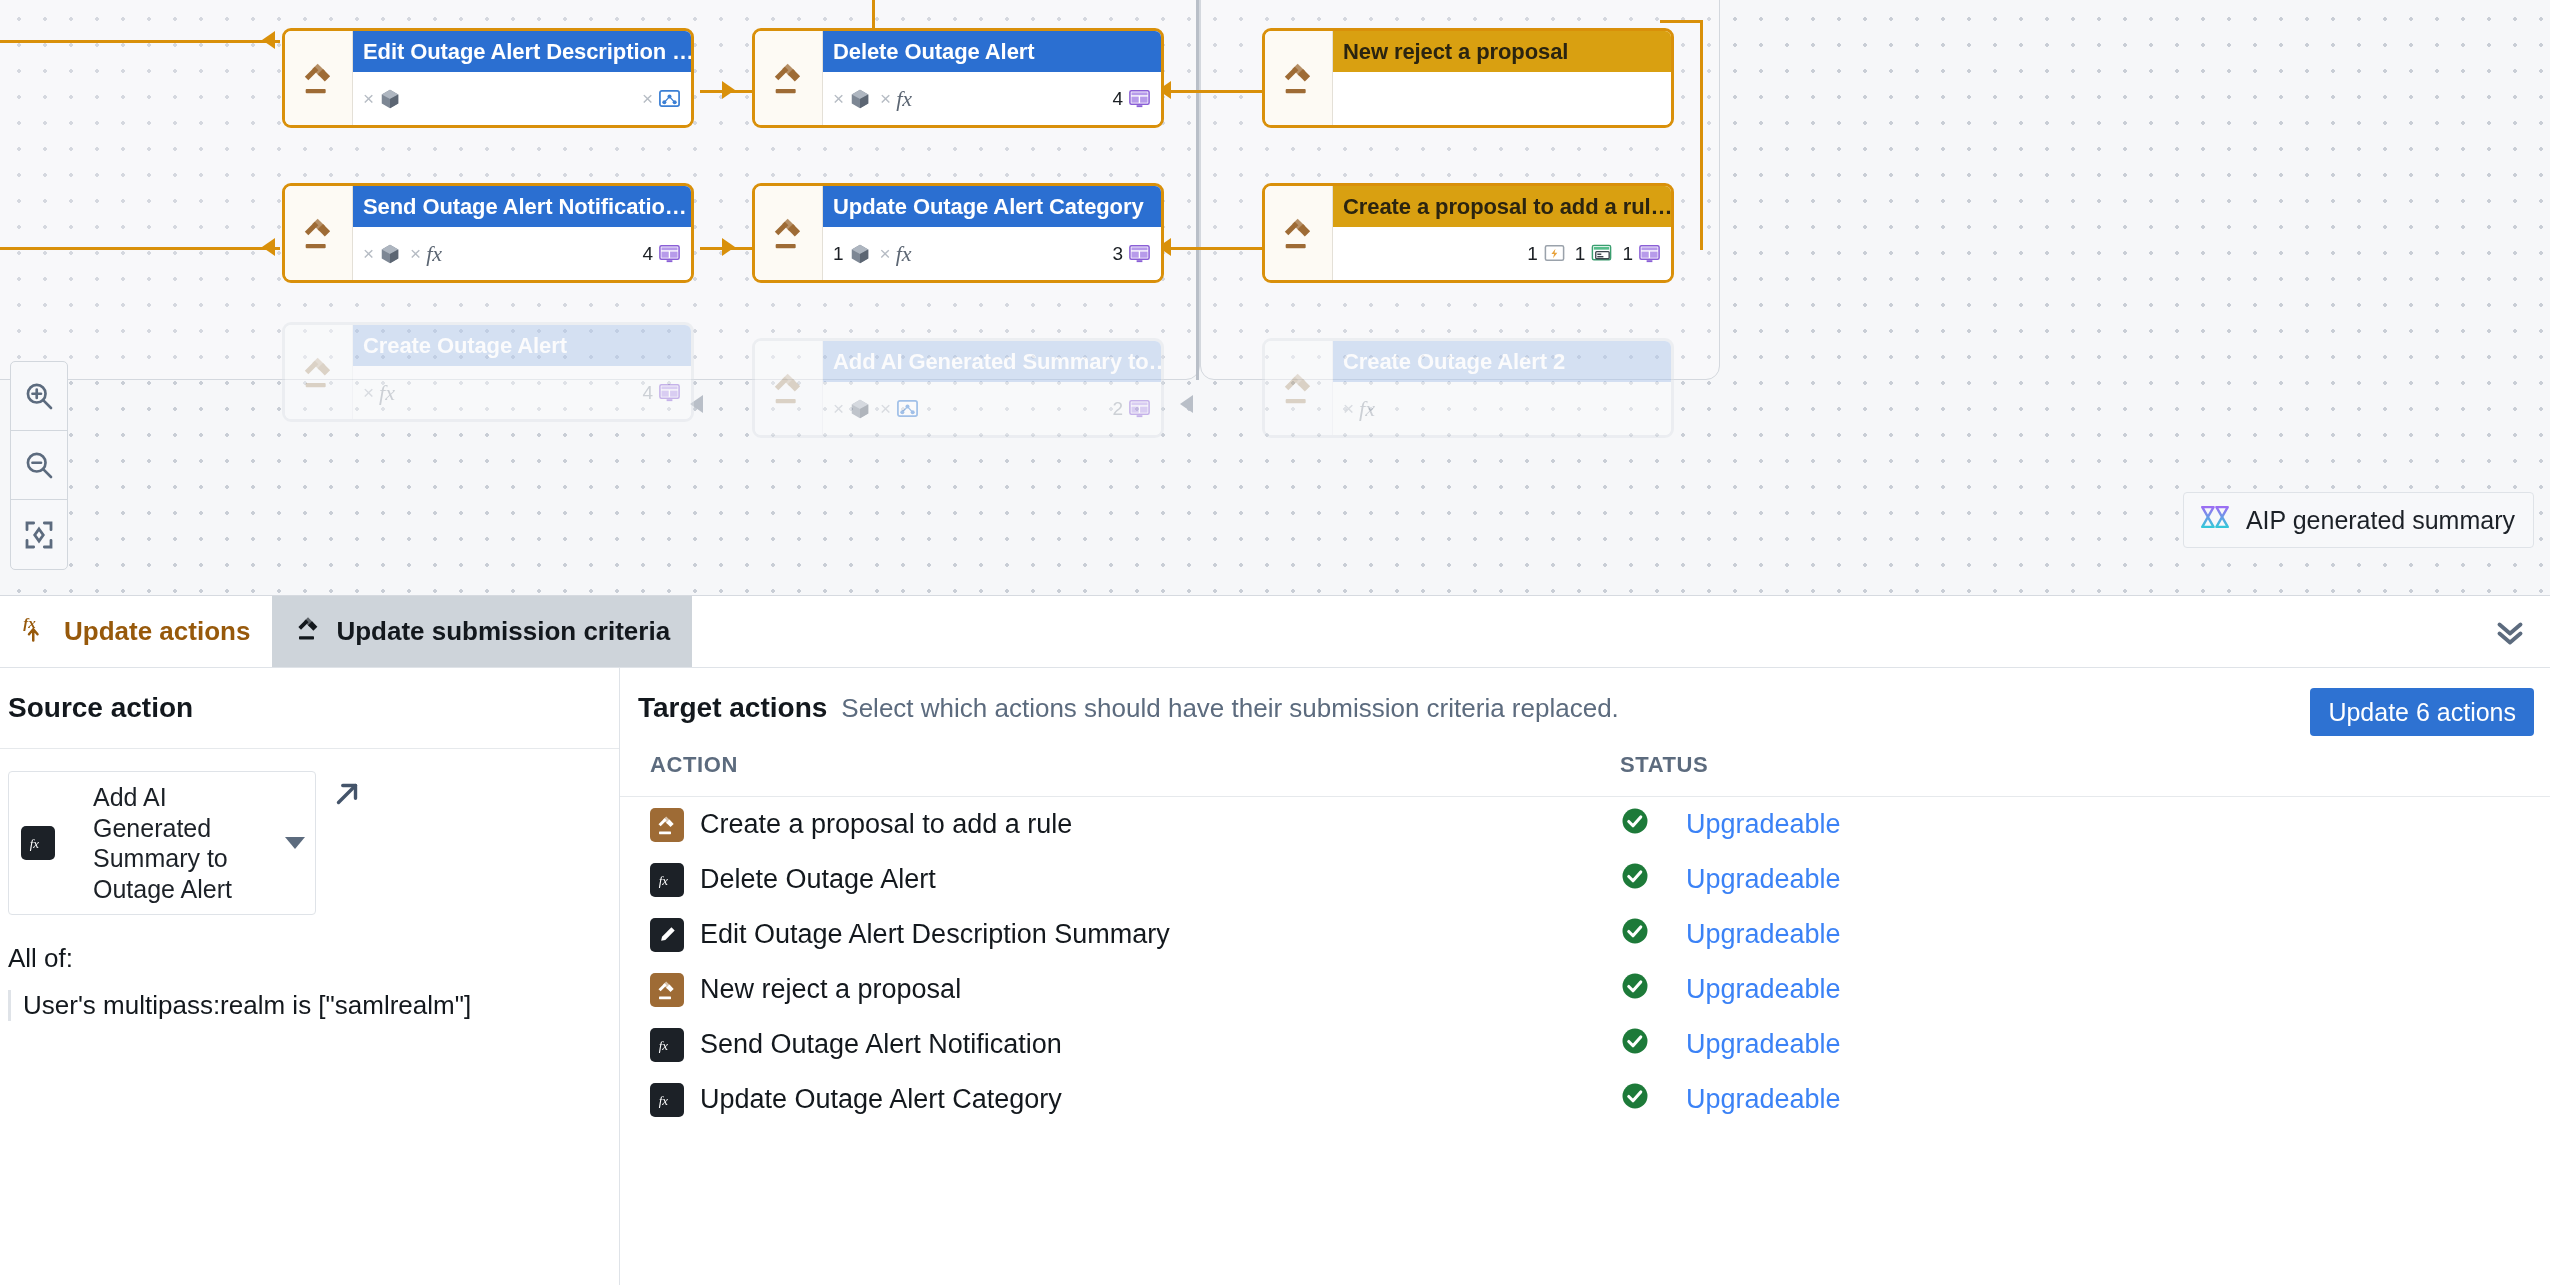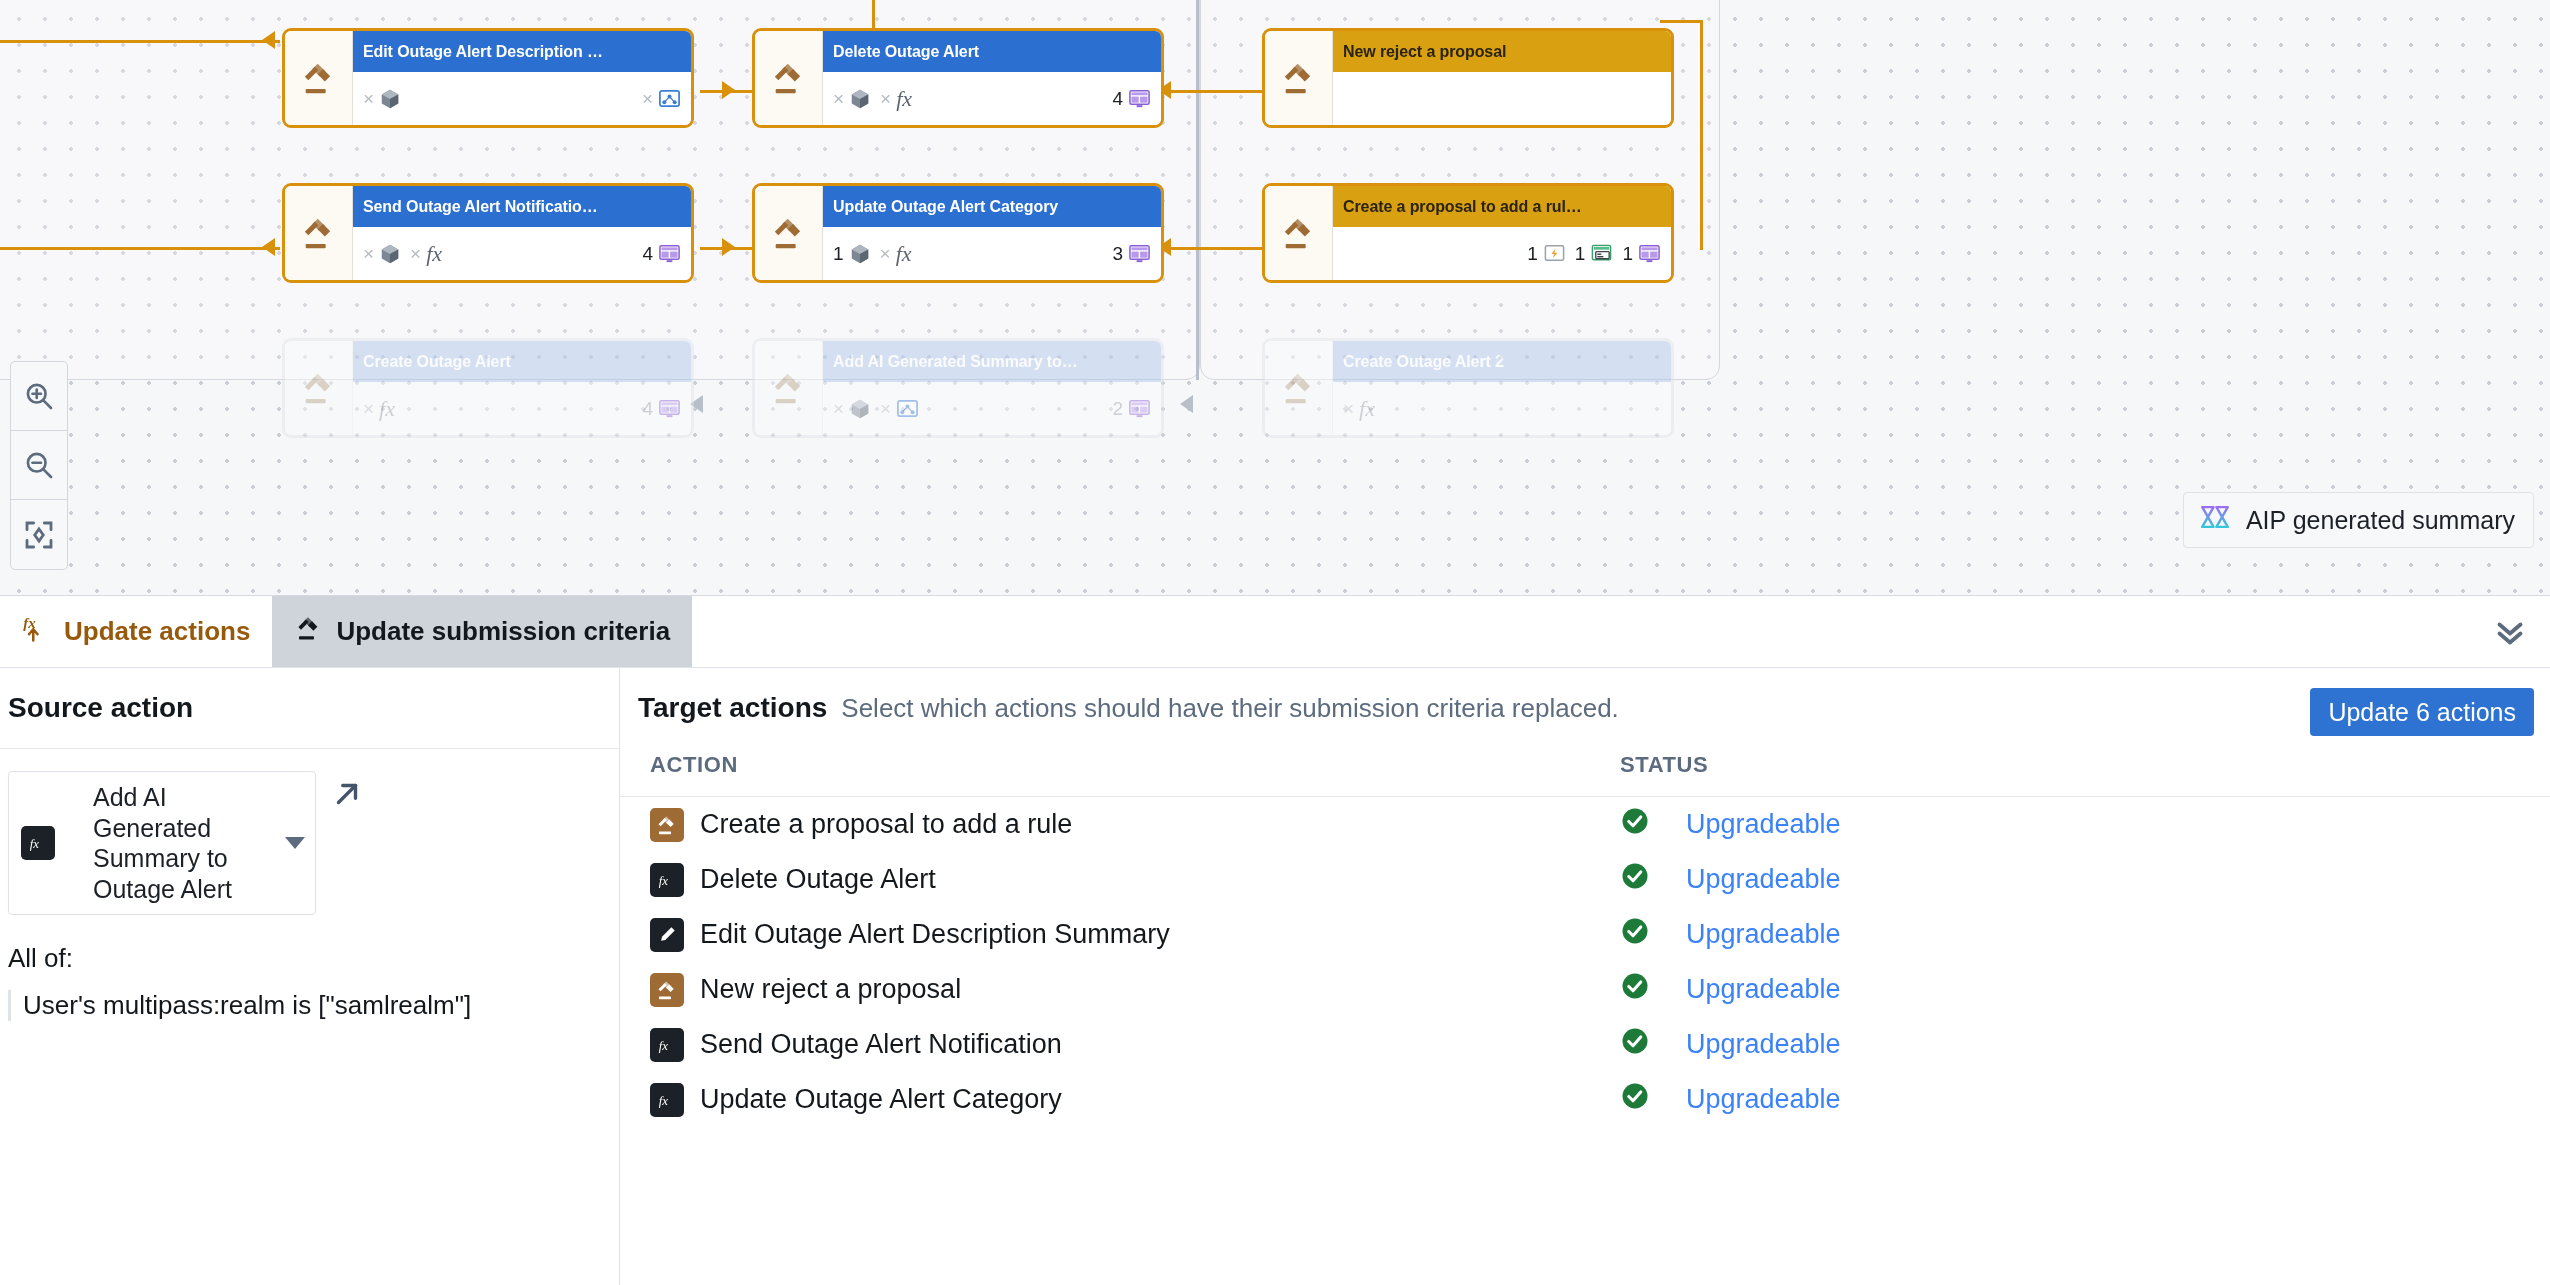--- a/index.html
+++ b/index.html
@@ -71,21 +71,21 @@
     background: #fdfaf4;
     border-right: 1.5px solid #e4e0d7;
     display: flex; align-items: center; justify-content: center;
   }
   .node.faded .node-icon { background: #fafbfc; border-right-color: #eceef1; }
   .node-body { flex: 1; display: flex; flex-direction: column; min-width: 0; }
   .node-title {
     height: 41px;
     display: flex; align-items: center;
     padding: 0 10px;
-    font-size: 16px;
+    font-size: 22px;
     font-weight: bold;
     color: #ffffff;
     white-space: nowrap; overflow: hidden;
     letter-spacing: -0.1px;
   }
   .node-title.blue { background: #2B6FD1; }
   .node-title.gold { background: #D9A011; color: #2b2410; }
   .node-title.blue-faded { background: #a9c4ea; }
   .node-meta {
     flex: 1;
@@ -514,21 +514,21 @@
               <rect x="3.6" y="5.6" width="16.8" height="3" fill="#b79bea"></rect>
               <rect x="3.6" y="10" width="7.6" height="6.4" fill="#b79bea"></rect>
               <rect x="12.6" y="10" width="7.8" height="6.4" fill="#b79bea"></rect>
               <rect x="9" y="19" width="6" height="2" fill="#8a5fd6"></rect>
             </svg>
         </span>
       </div>
     </div>
   </div>
 
-  <div class="node faded" style="left:282px; top:338px;">
+  <div class="node faded" style="left:282px; top:322px;">
     <div class="node-icon">
       <svg width="40" height="40" viewBox="0 0 24 24">
           <g fill="#b9a588">
             <path d="M3.5 11.2l6-6 2.1 2.1-6 6z"></path>
             <path d="M8 6.6l3.2-3.2 4.3 4.3-3.2 3.2z" opacity=".75"></path>
             <path d="M11.2 9.8l3.2-3.2 4.3 4.3-3.2 3.2z"></path>
             <rect x="4" y="18.6" width="12" height="2.6" rx=".6"></rect>
           </g>
         </svg>
     </div>

